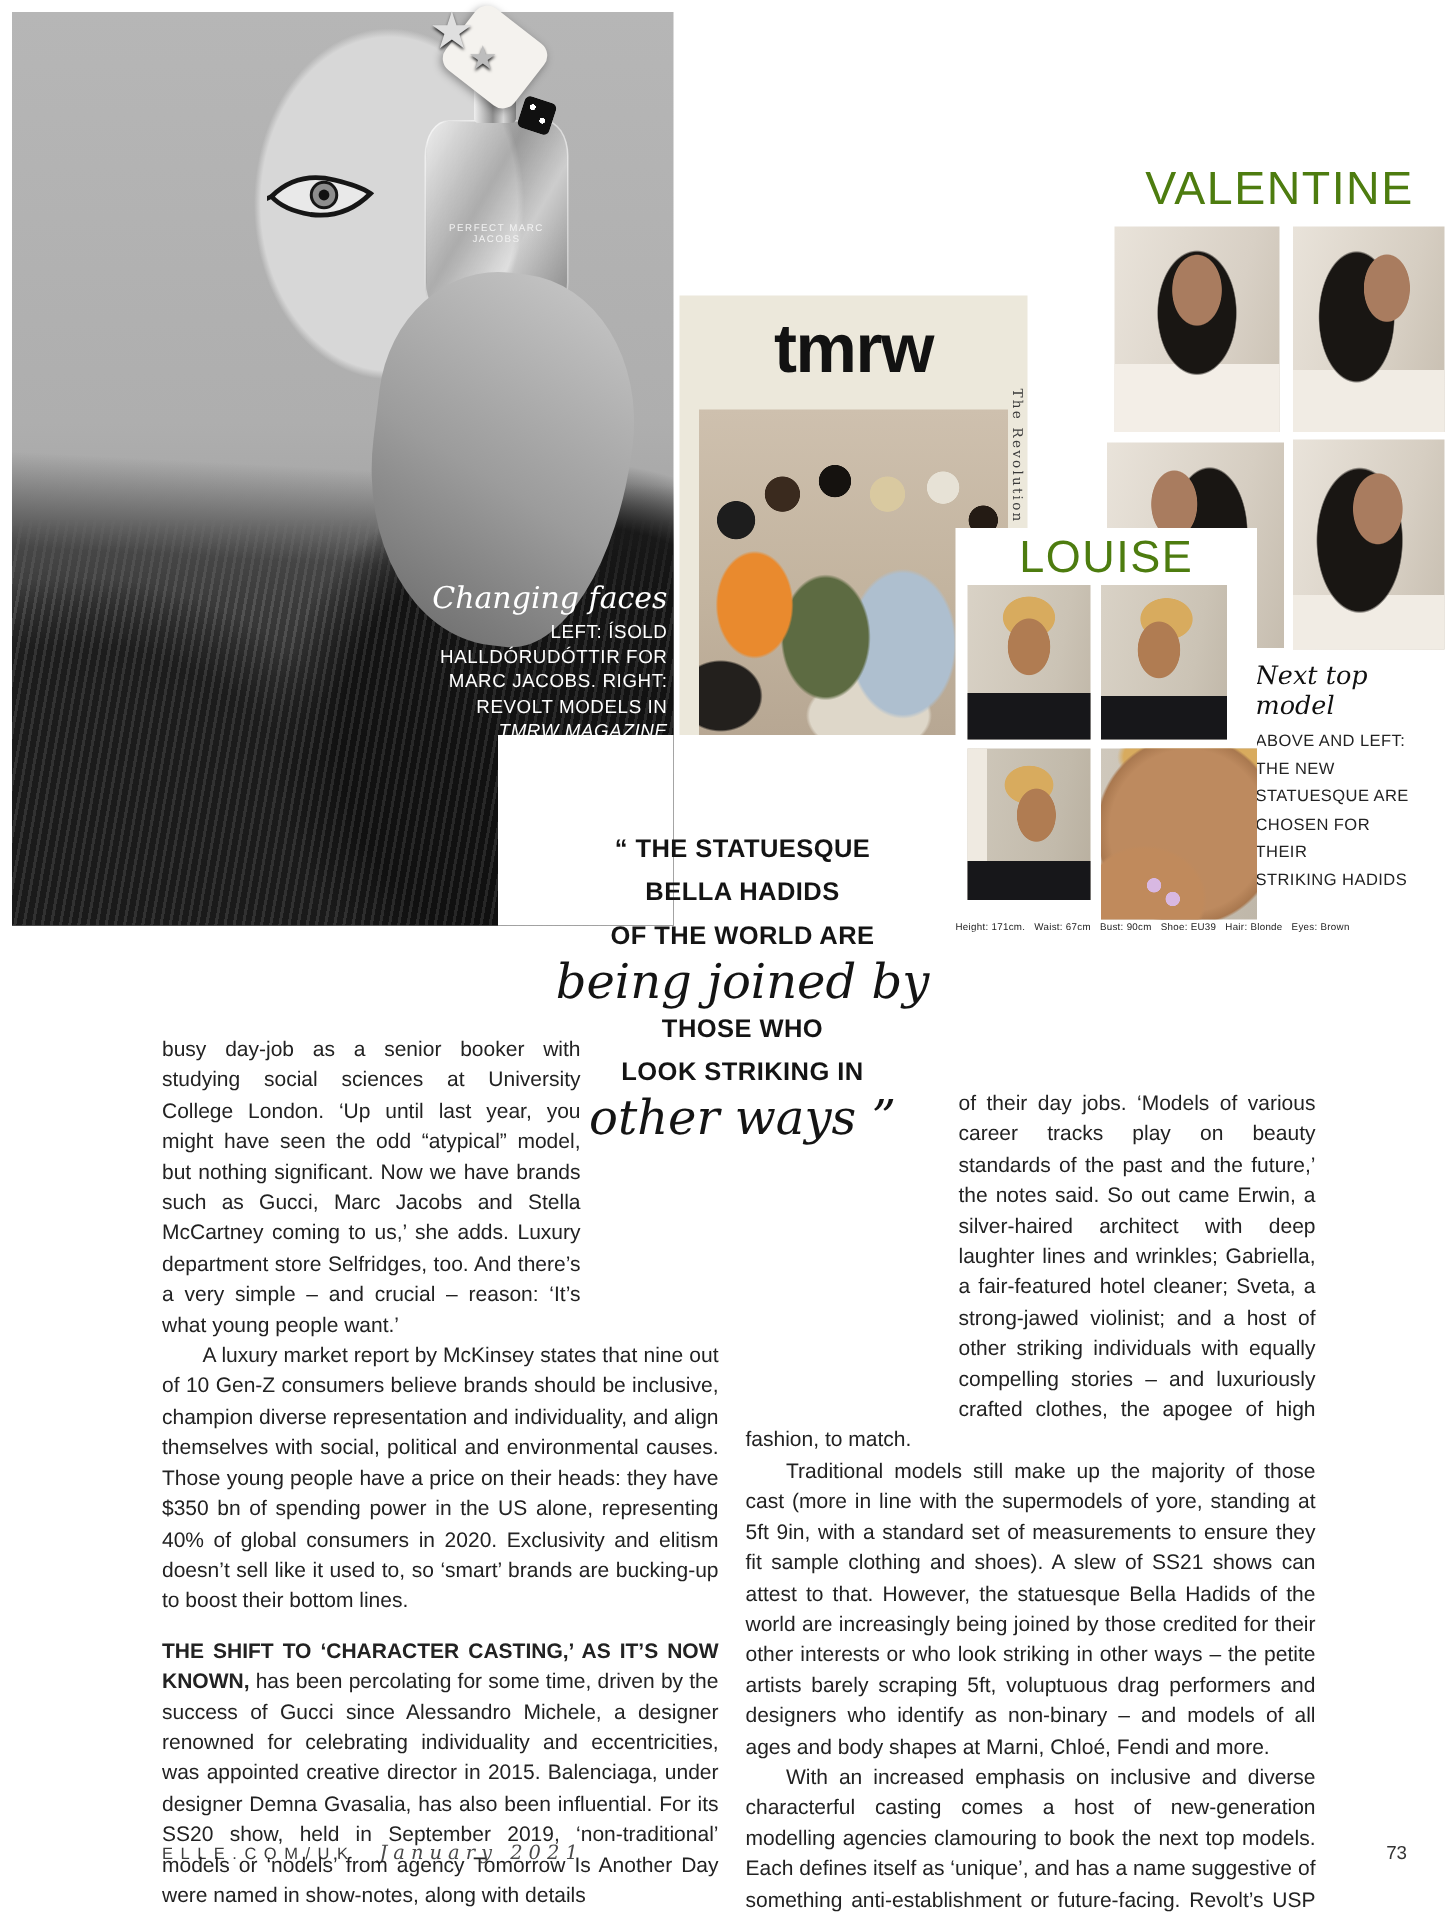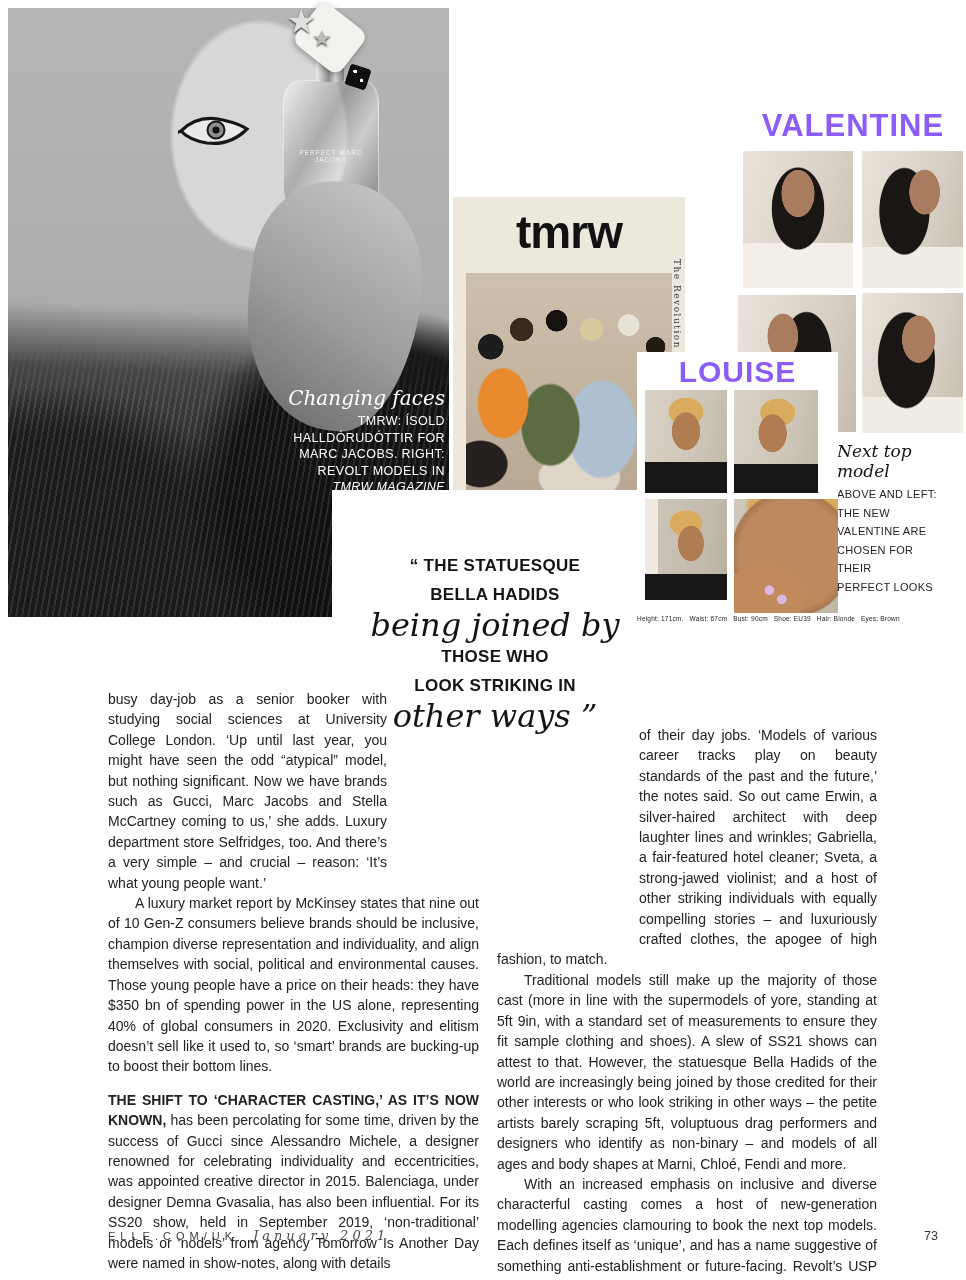--- a/index.html
+++ b/index.html
@@ -57,21 +57,21 @@
     radial-gradient(circle 10px at 92% 34%, #241b14 0 96%, transparent 100%),
     radial-gradient(ellipse 26px 36px at 18% 60%, #e98a2e 0 94%, transparent 100%),
     radial-gradient(ellipse 30px 42px at 41% 70%, #5d6b42 0 94%, transparent 100%),
     radial-gradient(ellipse 36px 50px at 66% 72%, #aebfcf 0 94%, transparent 100%),
     radial-gradient(ellipse 20px 30px at 93% 55%, #2b4ea0 0 94%, transparent 100%),
     radial-gradient(ellipse 28px 24px at 7% 88%, #23201d 0 94%, transparent 100%),
     radial-gradient(ellipse 42px 26px at 55% 94%, #ded7c9 0 94%, transparent 100%),
     linear-gradient(180deg, #cec0ae 0%, #c3b49f 55%, #b7a793 100%);}
 
   
-  .sec-title{font-weight:bold;letter-spacing:1px;color:#8b5cf6;text-align:center;}
+  .sec-title{font-weight:normal;letter-spacing:1px;color:#4d7c0f;text-align:center;}
   .valentine-title{left:740px;top:108px;width:226px;font-size:31px;}
   .louise-title{position:absolute;left:0;top:3px;width:100%;font-size:30px;}
 
   
   .ph{background-color:#ddd6cc;}
   .vp-front{background:
     radial-gradient(ellipse 28px 40px at 50% 31%, #a97c5f 0 58%, transparent 60%),
     radial-gradient(ellipse 46px 72px at 50% 42%, #191613 0 56%, transparent 58%),
     linear-gradient(180deg, rgba(0,0,0,0) 67%, #f3eee7 67%),
     linear-gradient(105deg, #e9e3da, #d8d0c5 65%, #c9c0b2);}
@@ -167,21 +167,21 @@
       <circle cx="38" cy="18" r="3.6" fill="#111"></circle>
       <path d="M3,19 L-6,23" stroke="#161616" stroke-width="3"></path>
     </svg>
   </div>
   <div class="abs hand"></div>
   <div class="abs knit"></div>
   <div class="abs notch"></div>
 
   <div class="abs hero-caption">
     <div class="cap-title">Changing faces</div>
-    <div class="cap-line">TMRW: ÍSOLD</div>
+    <div class="cap-line">LEFT: ÍSOLD</div>
     <div class="cap-line">HALLDÓRUDÓTTIR FOR</div>
     <div class="cap-line">MARC JACOBS. RIGHT:</div>
     <div class="cap-line">REVOLT MODELS IN</div>
     <div class="cap-line" style="font-style:italic;text-align:right;">TMRW MAGAZINE</div>
   </div>
 
   <div class="abs tmrw">
     <div class="masthead">tmrw</div>
     <div class="spine">The Revolution Volume</div>
     <div class="crowd"></div>
@@ -199,28 +199,29 @@
     <div class="ph lp-up" style="position:absolute;left:97px;top:38px;width:84px;height:103px;"></div>
     <div class="ph lp-look" style="position:absolute;left:8px;top:147px;width:82px;height:101px;"></div>
     <div class="ph lp-close" style="position:absolute;left:97px;top:147px;width:104px;height:114px;"></div>
     <div class="l-stats">Height: 171cm.   Waist: 67cm   Bust: 90cm   Shoe: EU39   Hair: Blonde   Eyes: Brown</div>
   </div>
 
   <div class="abs ntm">
     <div class="ntm-title">Next top model</div>
     <div class="ntm-line">ABOVE AND LEFT:</div>
     <div class="ntm-line">THE NEW</div>
-    <div class="ntm-line">VALENTINE ARE</div>
+    <div class="ntm-line">STATUESQUE ARE</div>
     <div class="ntm-line">CHOSEN FOR THEIR</div>
-    <div class="ntm-line">PERFECT LOOKS</div>
+    <div class="ntm-line">STRIKING HADIDS</div>
   </div>
 
   <div class="abs quote">
     <div class="q-caps">“ THE STATUESQUE</div>
     <div class="q-caps">BELLA HADIDS</div>
+    <div class="q-caps">OF THE WORLD ARE</div>
     <div class="q-it">being joined by</div>
     <div class="q-caps">THOSE WHO</div>
     <div class="q-caps">LOOK STRIKING IN</div>
     <div class="q-it">other ways ”</div>
   </div>
 
   <div class="abs col col-left">
     <div class="spacer-r"></div>
     <p>busy day-job as a senior booker with studying social sciences at University College London. ‘Up until last year, you might have seen the odd “atypical” model, but nothing significant. Now we have brands such as Gucci, Marc Jacobs and Stella McCartney coming to us,’ she adds. Luxury department store Selfridges, too. And there’s a very simple – and crucial – reason: ‘It’s what young people want.’</p>
     <p class="indent">A luxury market report by McKinsey states that nine out of 10 Gen-Z consumers believe brands should be inclusive, champion diverse representation and individuality, and align themselves with social, political and environmental causes. Those young people have a price on their heads: they have $350 bn of spending power in the US alone, representing 40% of global consumers in 2020. Exclusivity and elitism doesn’t sell like it used to, so ‘smart’ brands are bucking-up to boost their bottom lines.</p>

